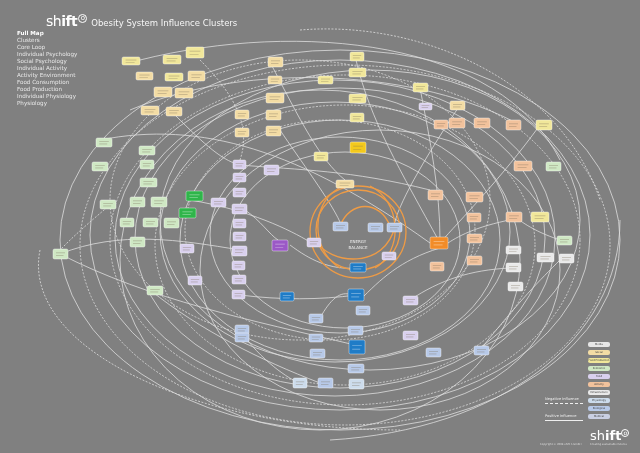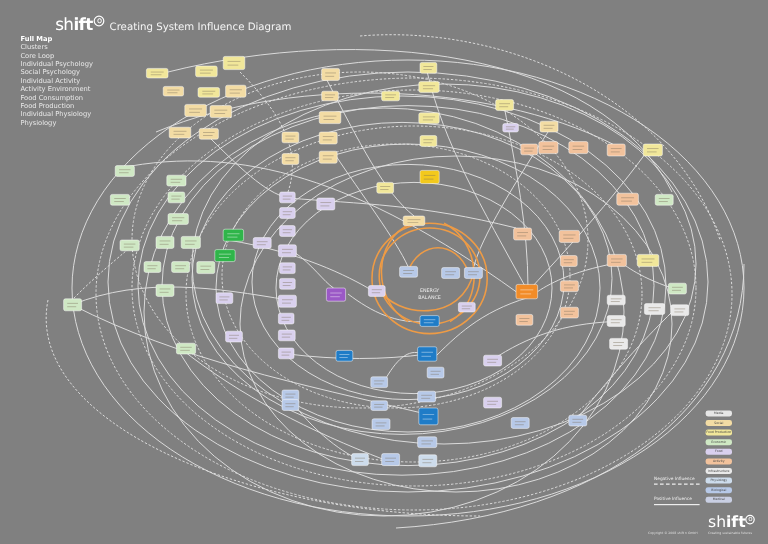--- a/index.html
+++ b/index.html
@@ -22,21 +22,21 @@
   .footer-logo b{font-weight:bold;}
   .footer-logo sup{font-size:6px;border:1px solid #fff;border-radius:50%;display:inline-block;width:6px;height:6px;line-height:6px;text-align:center;}
   .copyright{position:absolute;left:540px;top:443px;font-size:2.6px;color:#ddd;}
   .tagline{position:absolute;left:590px;top:443px;font-size:2.6px;color:#ddd;}
 </style>
 </head>
 <body>
 
 <div class="header">
   <span class="logo"><span>sh</span><b>ift</b><sup>o</sup></span>
-  <span class="title">Creating System Influence Diagram</span>
+  <span class="title">Obesity System Influence Clusters</span>
 </div>
 
 <ul class="menu">
   <li class="active">Full Map</li>
   <li>Clusters</li>
   <li>Core Loop</li>
   <li>Individual Psychology</li>
   <li>Social Psychology</li>
   <li>Individual Activity</li>
   <li>Activity Environment</li>

